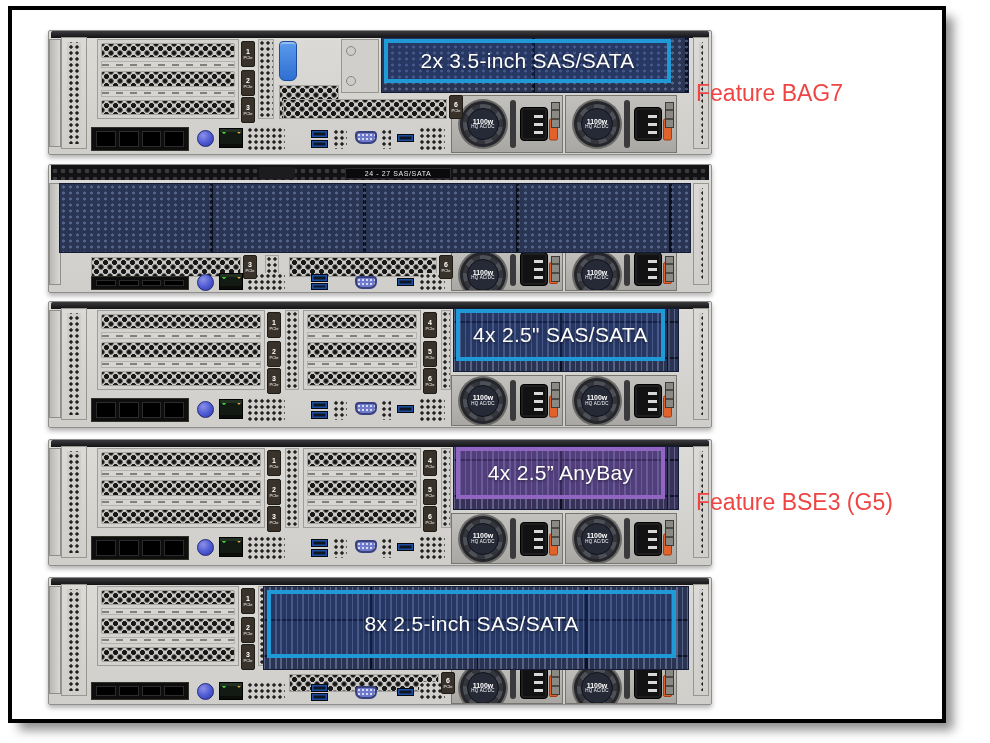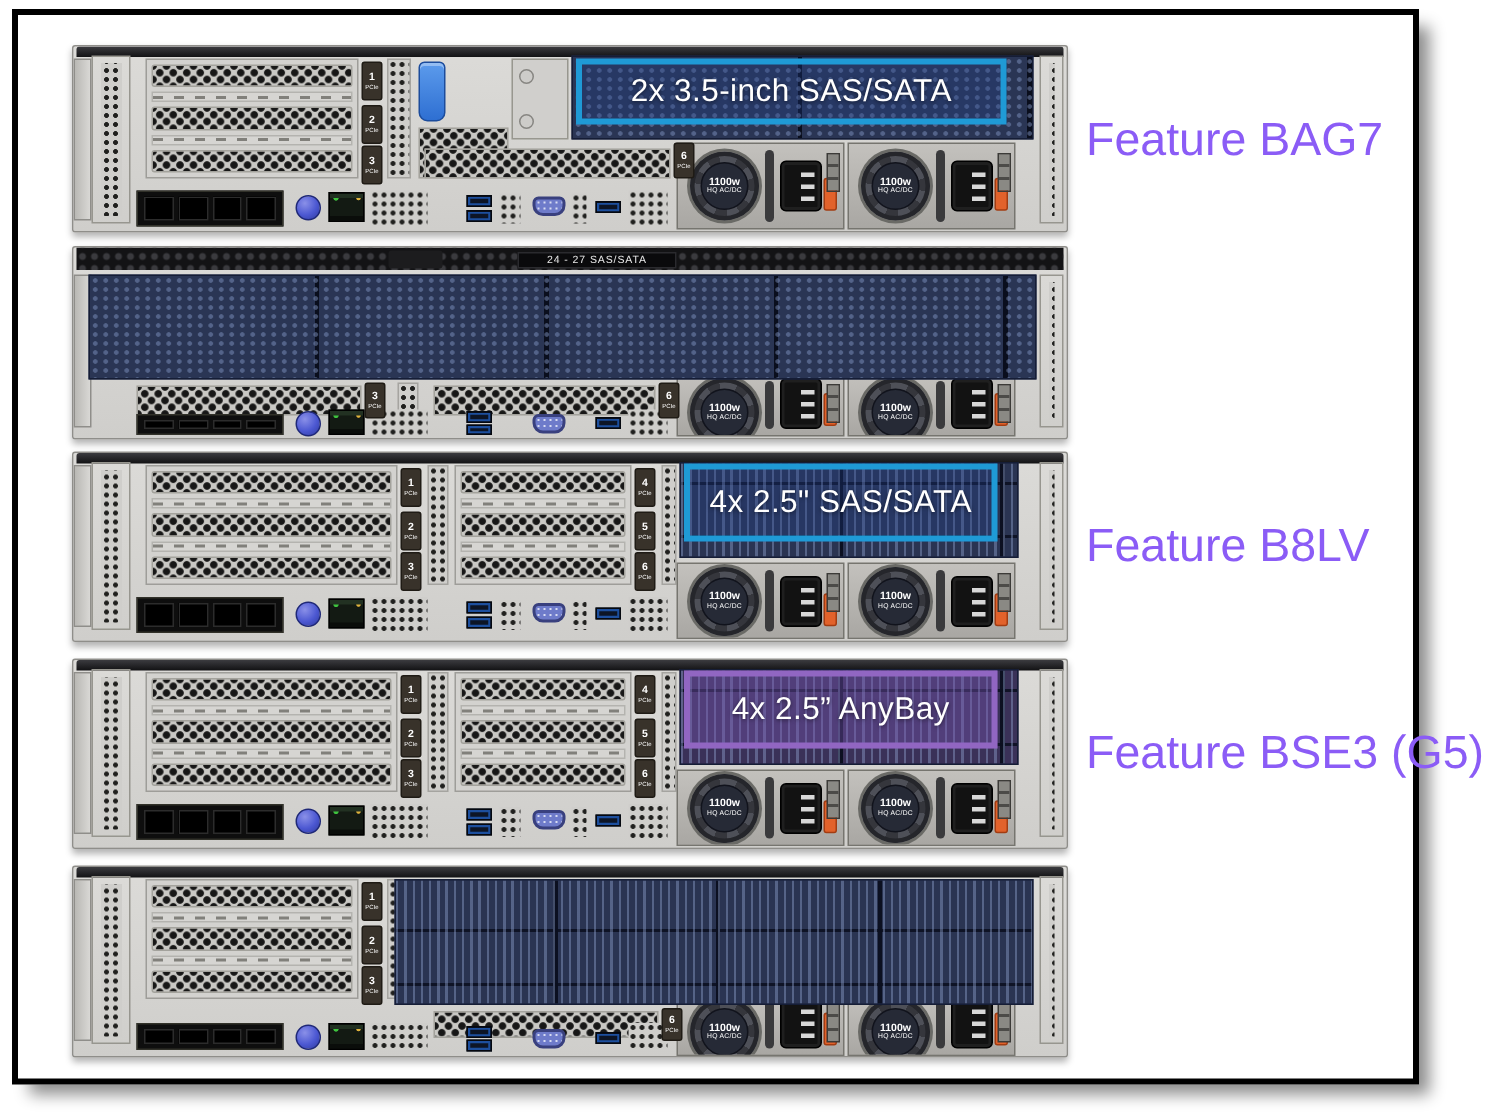--- a/index.html
+++ b/index.html
@@ -5,22 +5,22 @@
   html,body{margin:0;padding:0;background:#ffffff;}
   .canvas{position:relative;width:990px;height:743px;background:#ffffff;overflow:hidden;
           font-family:"Liberation Sans", sans-serif;}
   .figure{position:absolute;left:8px;top:6px;width:930px;height:709px;background:#ffffff;
           border:4px solid #000;box-shadow:9px 9px 10px -2px rgba(0,0,0,0.45);}
   .unit{position:absolute;left:0;width:100%;padding-left:14px;}
   .server{position:absolute;left:36px;width:662px;background:linear-gradient(#dcdbd8,#cfcecb);
           border:1px solid #8f8e8a;border-radius:2px;box-shadow:0 3px 5px rgba(0,0,0,0.30);
           overflow:hidden;}
   .server > div, .server > i{position:absolute;box-sizing:border-box;}
-  .feature{position:absolute;left:712px;top:50px;width:226px;font-size:31px;line-height:26px;
-           color:#8b5cf6;white-space:nowrap;}
+  .feature{position:absolute;left:684px;top:50px;width:226px;font-size:23px;line-height:26px;
+           color:#ef4444;white-space:nowrap;}
   
   .rail{left:2px;right:2px;top:0;height:7px;background:linear-gradient(#3b3b3f,#121214);border-radius:2px 2px 0 0;}
   .rail2{left:2px;right:2px;top:0;height:15px;background-color:#131315;
          background-image:radial-gradient(circle,#3a3a3e 2px,transparent 2.6px);
          background-size:8px 8px;background-position:0 2px;}
   .latch{background:#1c1c1e;border-radius:2px;}
   .plate{background:#0a0a0c;color:#e9e9e9;font-size:7px;display:flex;align-items:center;
          justify-content:center;letter-spacing:0.6px;border:1px solid #2a2a2e;z-index:3;}
   .flange{background:linear-gradient(90deg,#b9b8b4,#d9d8d5);border:1px solid #8f8e8a;}
   .ear{background-color:#d4d3d0;border:1px solid #97968f;padding:4px 5px;background-clip:content-box;}
@@ -332,21 +332,20 @@
                 <small>HQ AC/DC</small>
               </div>
             </div>
       <div class="pshandle"></div>
       <div class="c14"></div>
       <div class="clip"></div>
       <div class="leds"></div>
     </div>
     <div class="ear dots" style="left:644px;top:6px;width:16px;height:112px"></div>
    </div>
-   <div class="feature">Feature B8LV</div>
   </section>
 
   <section class="unit" style="top:429px;height:125px">
    <div class="server" style="top:0;height:125px">
     <div class="rail"></div>
     <div class="flange" style="left:0;top:8px;width:12px;height:108px"></div>
     <div class="ear dots" style="left:12px;top:6px;width:26px;height:112px"></div>
     <div class="riser" style="left:48px;top:8px;width:168px;height:80px">
       <div class="hexvent"></div>
       <div class="blankbar"></div>
@@ -455,20 +454,23 @@
     <div class="tab" style="left:192px;top:39px">
             <b>2</b>
             <small>PCIe</small>
           </div>
     <div class="tab" style="left:192px;top:66px">
             <b>3</b>
             <small>PCIe</small>
           </div>
     <div class="dots dotcol" style="left:209px;top:8px;width:16px;height:80px"></div>
     <div class="cage c25" style="left:214px;top:8px;width:426px;height:84px"></div>
+    <div class="hl hl-blue" style="left:218px;top:12px;width:409px;height:68px">
+            <span>8x 2.5-inch SAS/SATA</span>
+          </div>
     <div class="psu" style="left:402px;top:84px;width:112px;height:42px">
       <div class="fan" style="top:2px;transform:none">
               <div class="hub">
                 <b>1100w</b>
                 <small>HQ AC/DC</small>
               </div>
             </div>
       <div class="pshandle"></div>
       <div class="c14" style="top:2px;transform:none"></div>
       <div class="clip" style="top:12px;transform:none"></div>

